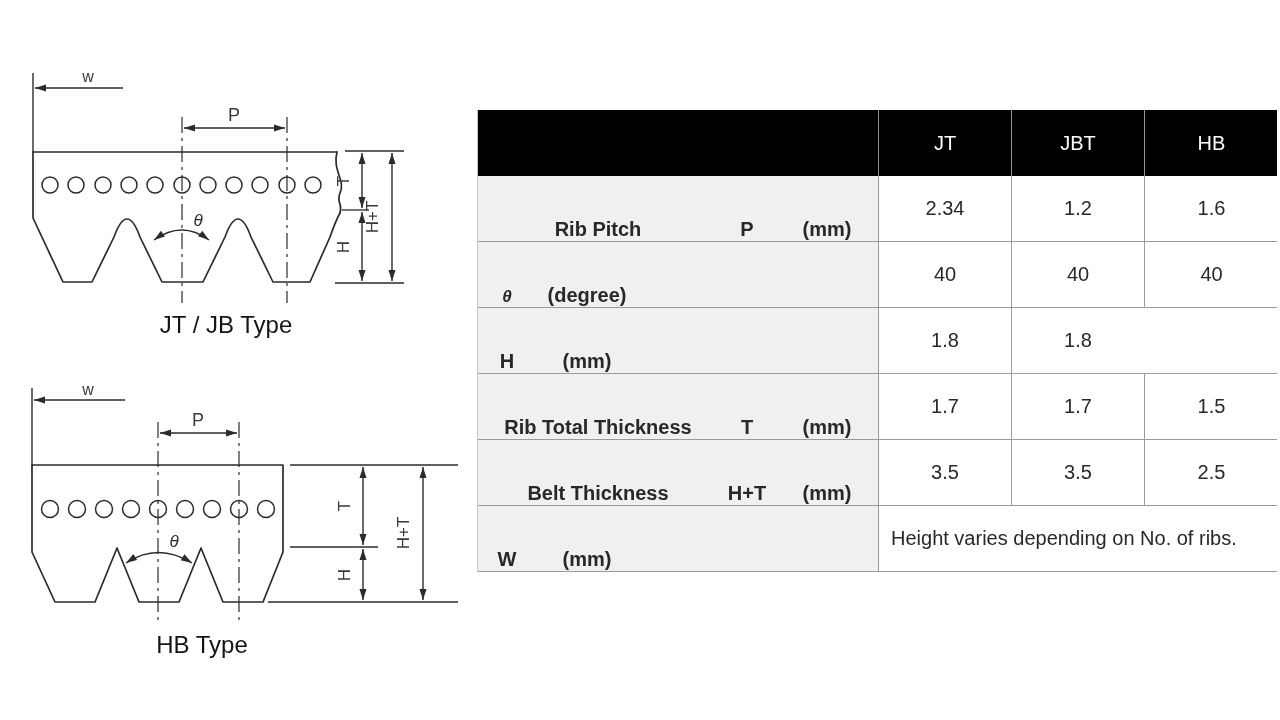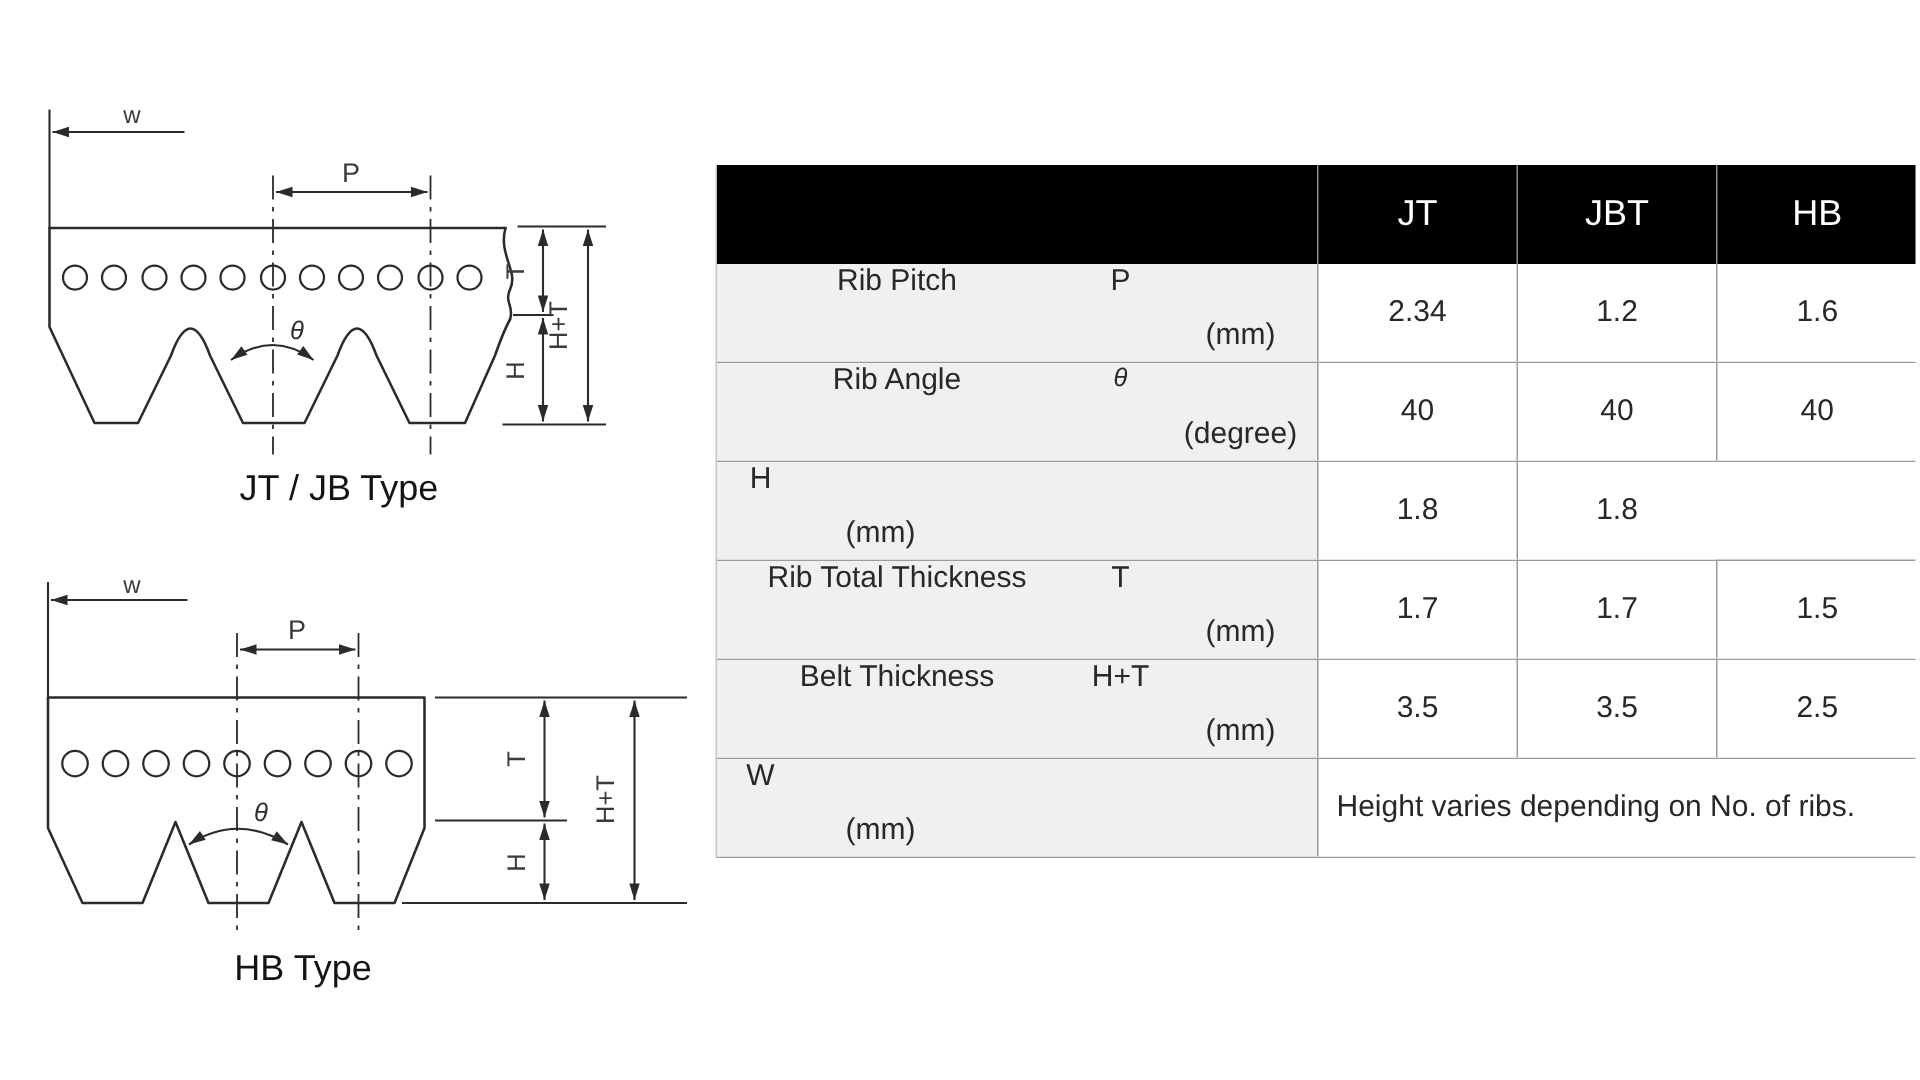--- a/index.html
+++ b/index.html
@@ -32,27 +32,27 @@
     position:absolute;left:477px;top:110px;width:800px;
     border-left:1px solid #c6c6c6;box-sizing:border-box;
   }
   .thead,.trow{
     display:grid;grid-template-columns:400px 133px 133px 134px;
     height:66px;box-sizing:border-box;
   }
   .thead{background:var(--headerBg);}
   .thead .th{
     display:flex;align-items:center;justify-content:center;
-    color:var(--headerText);font-size:24px;
+    color:var(--headerText);font-size:20px;
   }
   .thead .th + .th{border-left:1px solid #8f8f8f;}
   .trow{border-bottom:1px solid var(--gridLine);}
   .tlabel{
-    background:var(--labelBg);display:flex;align-items:flex-start;
-    font-size:20px;color:var(--tableText);
+    background:var(--labelBg);display:flex;align-items:flex-end;
+    font-size:20px;color:var(--tableText);font-weight:bold;
   }
   .tlabel .nm{flex:1;text-align:center;}
   .tlabel .sym{width:58px;text-align:center;}
   .tlabel .unit{width:102px;text-align:center;margin-top:36px;}
   .tcell{
     display:flex;align-items:center;justify-content:center;
     font-size:20px;color:var(--tableText);border-left:1px solid var(--gridLine);
     background:#ffffff;
   }
   .tcell.note{grid-column:2/5;justify-content:flex-start;padding-left:12px;}
@@ -173,21 +173,20 @@
         <span class="sym">P</span>
         <span class="unit">(mm)</span>
       </div>
       <div class="tcell">2.34</div>
       <div class="tcell">1.2</div>
       <div class="tcell">1.6</div>
     </div>
 
     <div class="trow">
       <div class="tlabel">
-        <span class="nm">Rib Angle</span>
         <span class="sym theta">θ</span>
         <span class="unit">(degree)</span>
       </div>
       <div class="tcell">40</div>
       <div class="tcell">40</div>
       <div class="tcell">40</div>
     </div>
 
     <div class="trow">
       <div class="tlabel">

